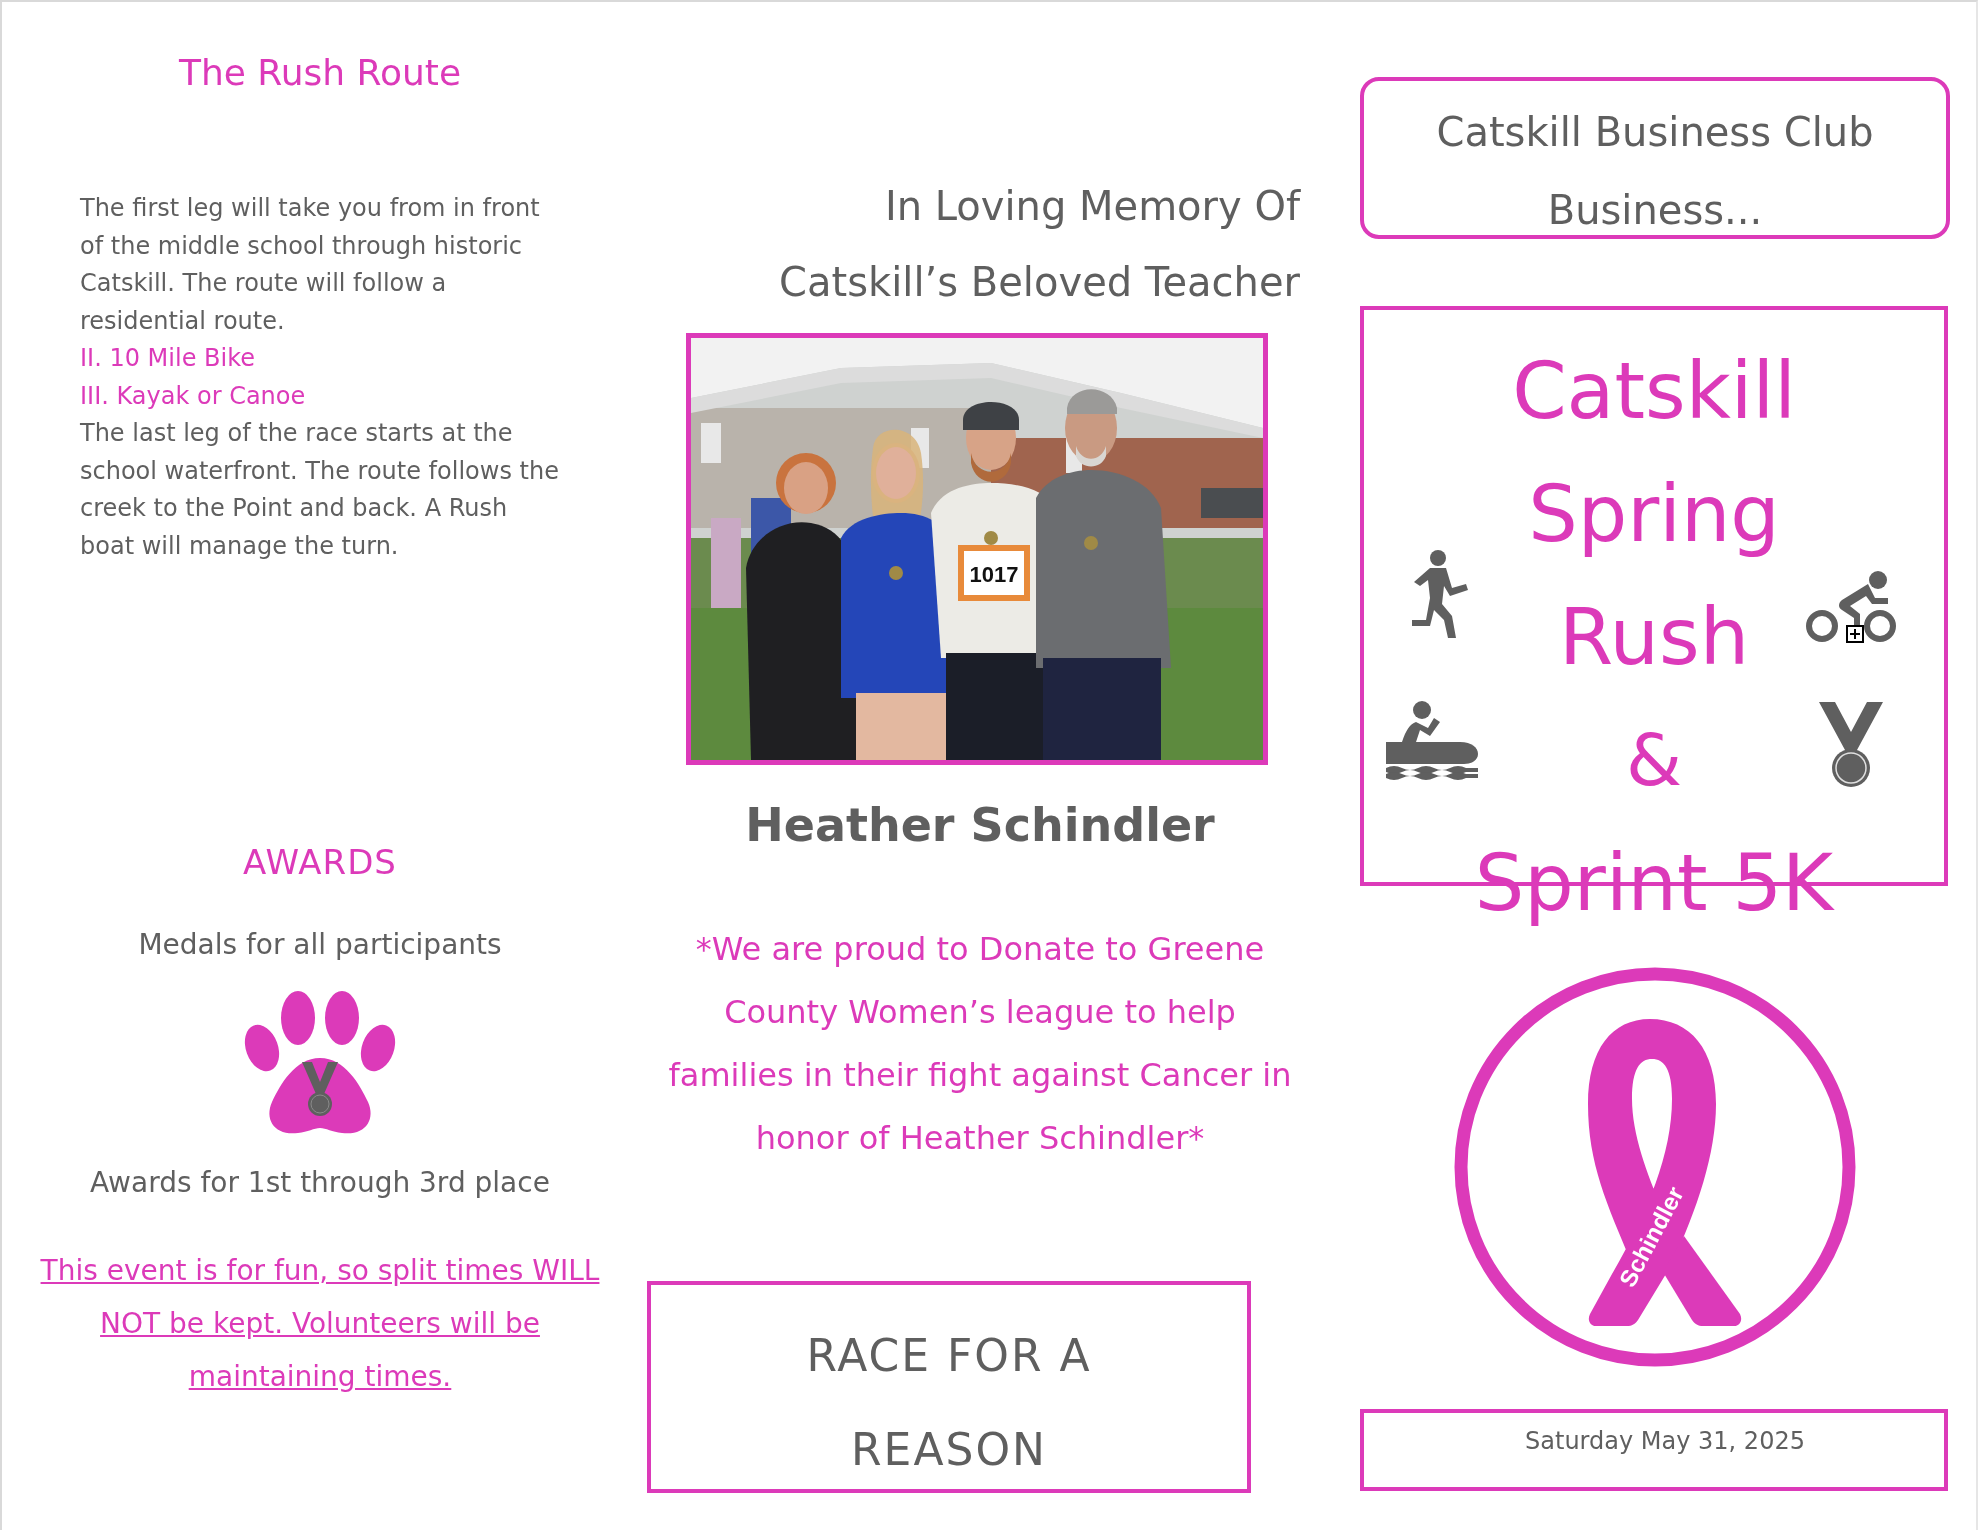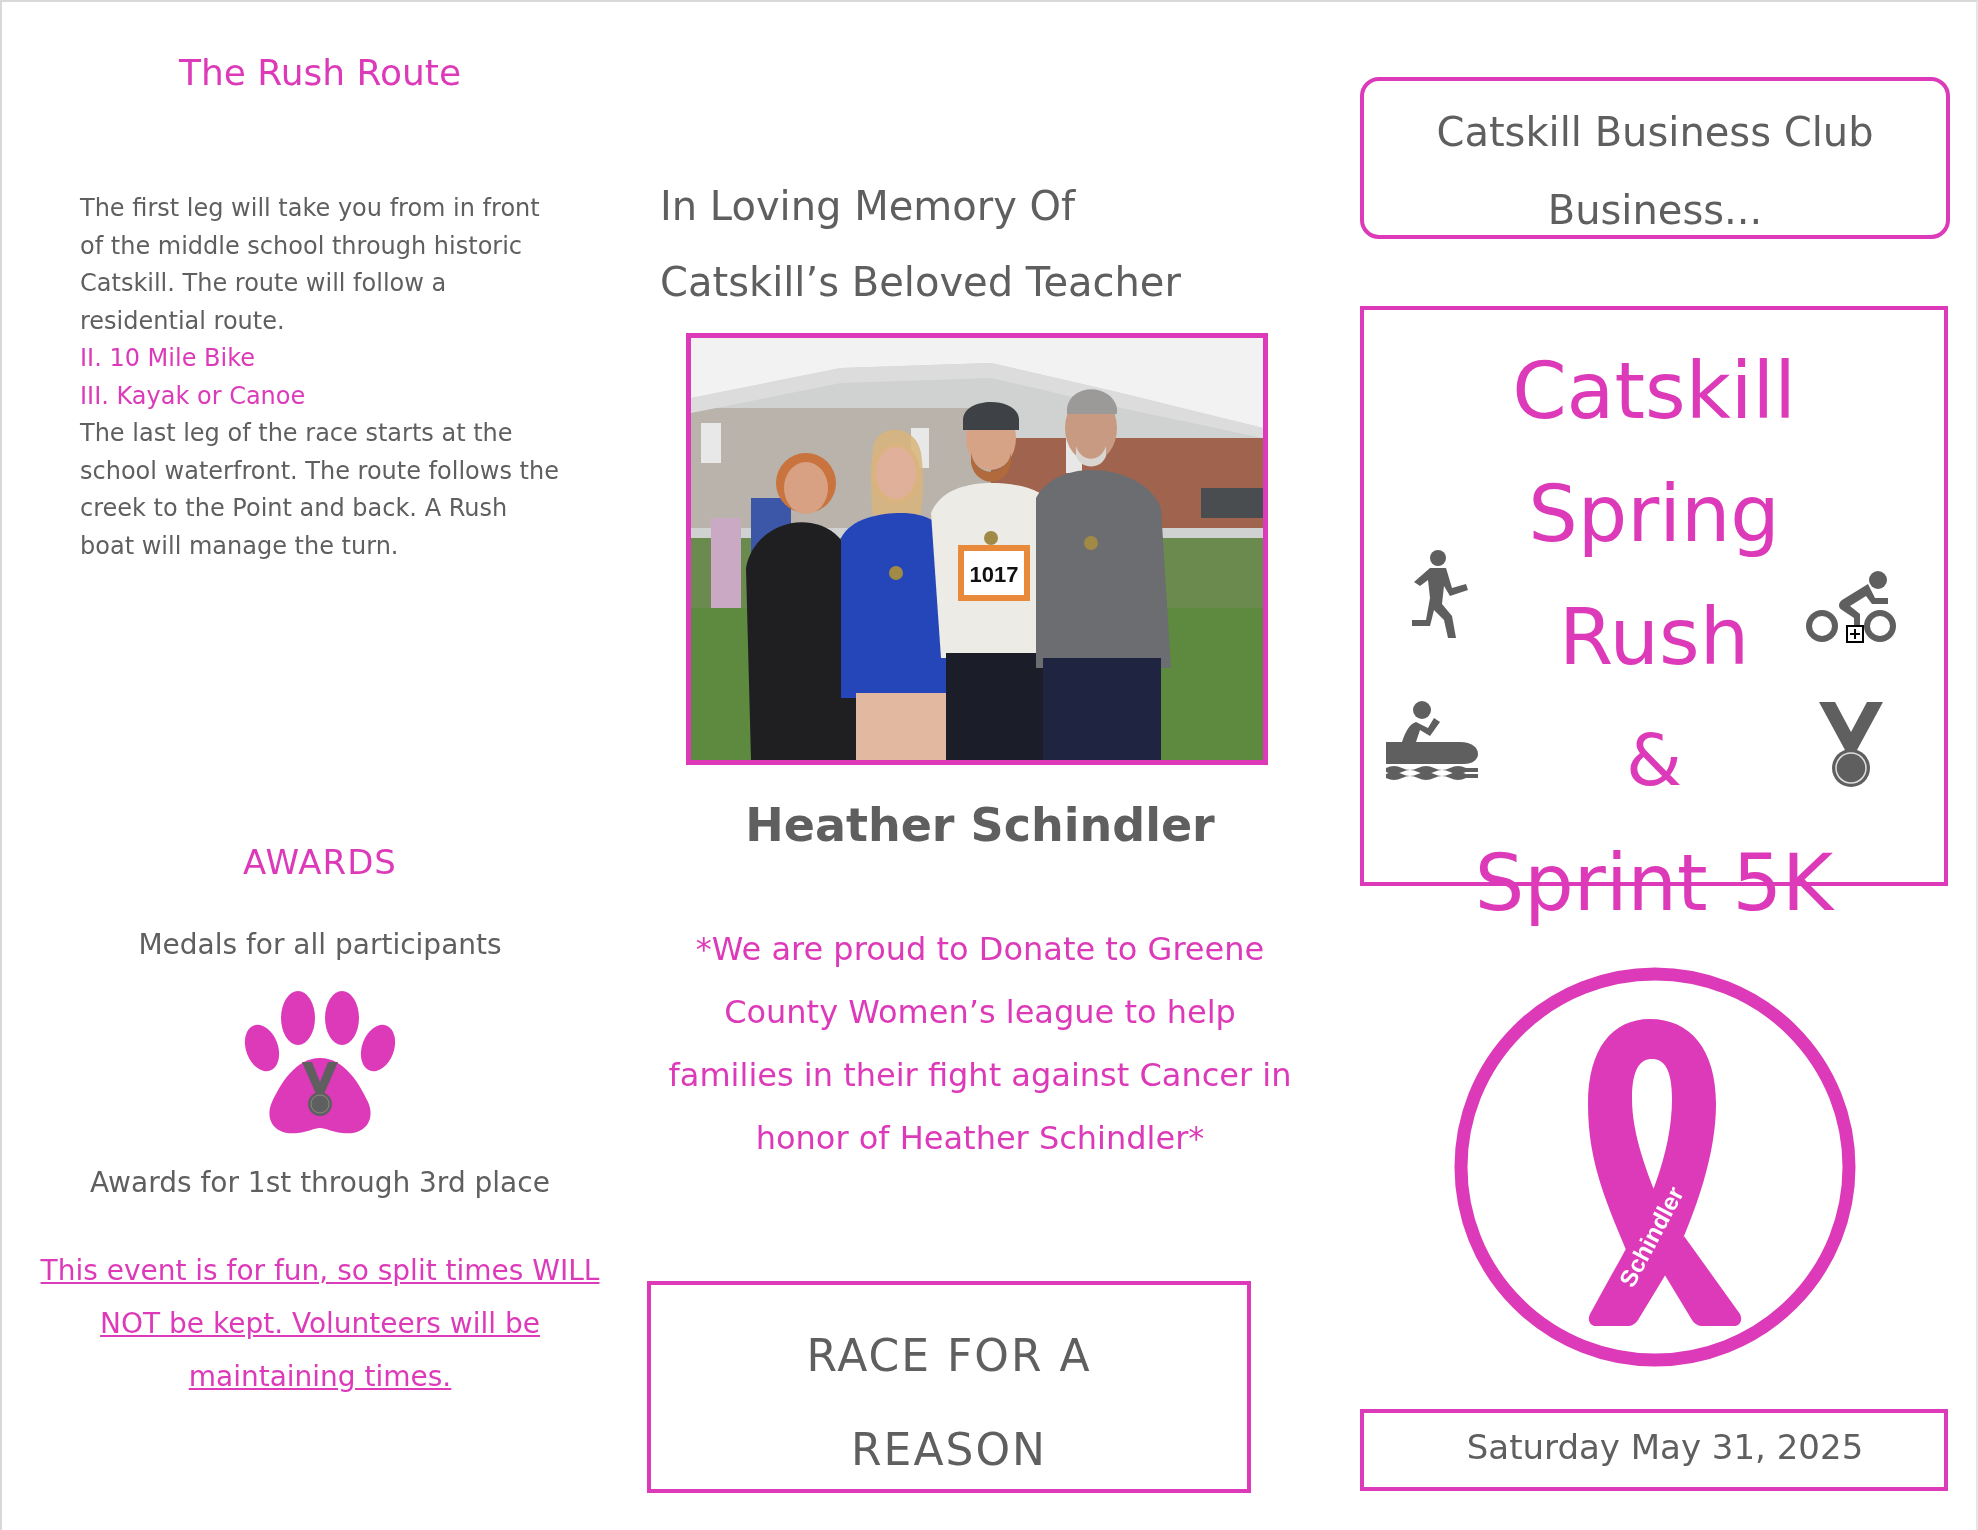--- a/index.html
+++ b/index.html
@@ -23,41 +23,41 @@
     .route { left: 80px; top: 190px; width: 500px; font-size: 24px; line-height: 37.5px; }
     .route .leg-title { color: #dc3ab9; font-size: 24px; }
     .route .leg-body { color: #5f5f5f; }
     .awards-title { left: 60px; top: 842px; width: 520px; font-size: 34px; text-align: center; letter-spacing: 1px; }
     .medals-text { left: 60px; top: 928px; width: 520px; font-size: 28px; text-align: center; }
     .paw { left: 240px; top: 990px; width: 160px; height: 150px; }
     .awards-place { left: 40px; top: 1166px; width: 560px; font-size: 28px; text-align: center; }
     .fun-note { left: 40px; top: 1244px; width: 560px; font-size: 28px; line-height: 53px; text-align: center; text-decoration: underline; }
 
     
-    .memory { left: 660px; top: 168px; width: 640px; font-size: 40px; line-height: 76px; text-align: left; }
+    .memory { left: 660px; top: 168px; width: 640px; font-size: 40px; line-height: 76px; text-align: right; }
     .photo { left: 686px; top: 333px; width: 582px; height: 432px; border: 5px solid #dc3ab9; overflow: hidden; background: #9aa08c; }
     .honoree { left: 660px; top: 798px; width: 640px; font-size: 46px; text-align: center; font-weight: bold; }
     .donate { left: 660px; top: 918px; width: 640px; font-size: 32px; line-height: 63px; text-align: center; }
     .race-box { left: 647px; top: 1281px; width: 604px; height: 212px; }
     .race-text { position: absolute; left: 0; top: 24px; width: 100%; font-size: 44px; line-height: 94px; text-align: center; letter-spacing: 2px; }
 
     
     .presents-box { left: 1360px; top: 77px; width: 590px; height: 162px; border-radius: 19px; }
     .presents-text { position: absolute; left: 0; top: 12px; width: 100%; font-size: 40px; line-height: 78px; text-align: center; }
     .title-box { left: 1360px; top: 306px; width: 588px; height: 580px; }
     .title-text { position: absolute; left: 0; top: 20px; width: 100%; font-size: 78px; line-height: 123px; text-align: center; }
     .title-text .amp { font-size: 72px; }
     .sport-icon { position: absolute; width: 90px; height: 90px; }
     .ico-run { left: 36px; top: 240px; }
     .ico-bike { left: 440px; top: 260px; }
     .ico-kayak { left: 22px; top: 390px; }
     .ico-medal { left: 455px; top: 392px; }
     .ribbon { left: 1452px; top: 964px; width: 406px; height: 406px; }
     .date-box { left: 1360px; top: 1409px; width: 588px; height: 82px; }
-    .date-text { position: absolute; left: 0; top: 14px; width: 100%; font-size: 34px; text-align: center; padding-left: 22px; }
+    .date-text { position: absolute; left: 0; top: 14px; width: 100%; font-size: 24px; text-align: center; padding-left: 22px; }
   </style>
 </head>
 <body>
 
 <div class="page-frame"></div>
 
 <div class="abs pink rush-title">The Rush Route</div>
 
 <div class="abs route">
   <div class="leg-body" style="width:480px">The first leg will take you from in front of the middle school through historic Catskill. The route will follow a residential route.</div>

